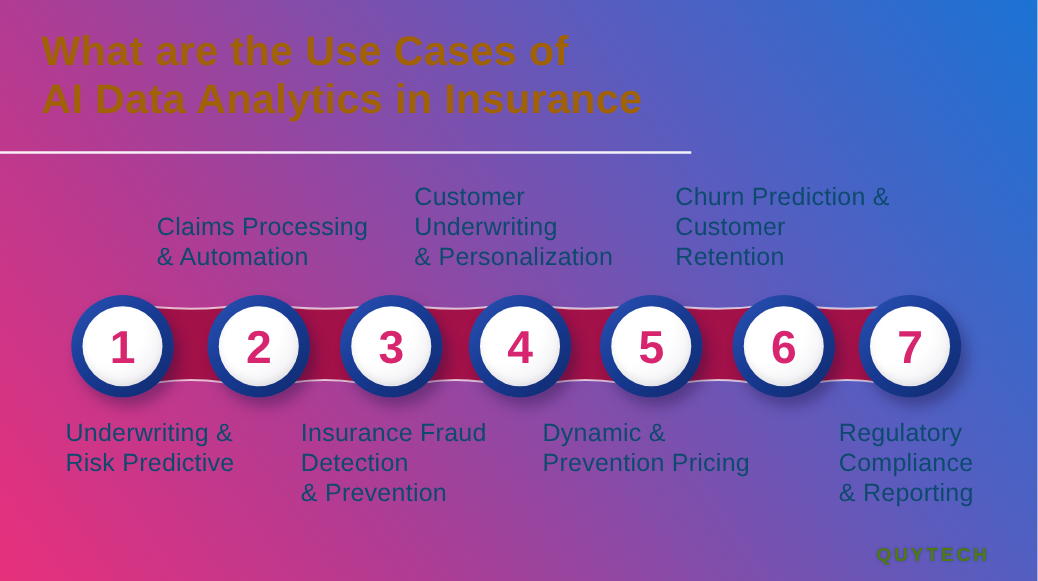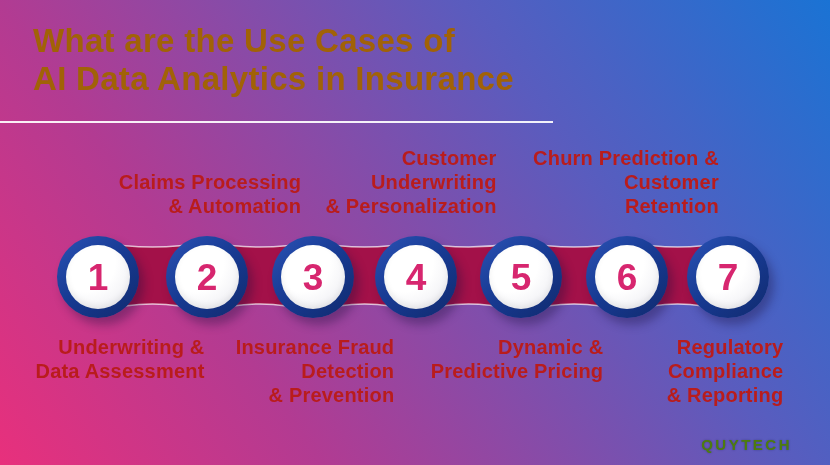--- a/index.html
+++ b/index.html
@@ -28,22 +28,22 @@
     width:64px;height:64px;border-radius:50%;
     background:radial-gradient(circle at 32% 28%,#ffffff 45%,#f4f4f7 72%,#e2e2ea 100%);
     box-shadow:inset 0 -3px 6px rgba(0,0,0,.07);
     display:flex;align-items:center;justify-content:center;
   }
   .node .num{
     font-size:37px;font-weight:700;color:#d7266f;line-height:1;
   }
   .step-label{
     position:absolute;transform:translateX(-50%);
-    color:#b91c1c;font-size:20px;font-weight:700;line-height:24px;
-    text-align:right;white-space:nowrap;letter-spacing:.2px;
+    color:#0c4a6e;font-size:20px;font-weight:400;line-height:24px;
+    text-align:left;white-space:nowrap;letter-spacing:.2px;
   }
   .logo{
     position:absolute;right:38px;top:436px;
     color:#4d7c0f;font-size:15px;font-weight:700;letter-spacing:2.5px;
     text-shadow:0 0 2px rgba(30,30,80,.45);
   }
 </style>
 </head>
 <body>
 
@@ -103,30 +103,30 @@
   <div>&amp; Personalization</div>
 </div>
 <div class="step-label" style="left:626px;top:146px">
   <div>Churn Prediction &amp;</div>
   <div>Customer</div>
   <div>Retention</div>
 </div>
 
 <div class="step-label" style="left:120px;top:335px">
   <div>Underwriting &amp;</div>
-  <div>Data Assessment</div>
+  <div>Risk Predictive</div>
 </div>
 <div class="step-label" style="left:315px;top:335px">
   <div>Insurance Fraud</div>
   <div>Detection</div>
   <div>&amp; Prevention</div>
 </div>
 <div class="step-label" style="left:517px;top:335px">
   <div>Dynamic &amp;</div>
-  <div>Predictive Pricing</div>
+  <div>Prevention Pricing</div>
 </div>
 <div class="step-label" style="left:725px;top:335px">
   <div>Regulatory</div>
   <div>Compliance</div>
   <div>&amp; Reporting</div>
 </div>
 
 <div class="logo">QUYTECH</div>
 
 </body></html>

